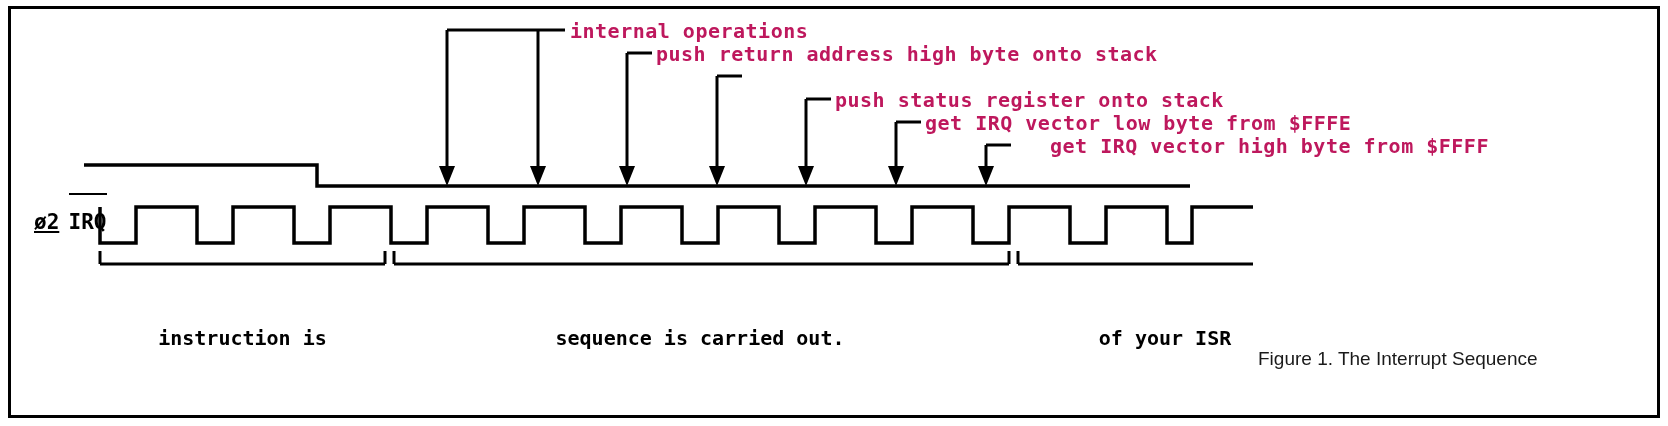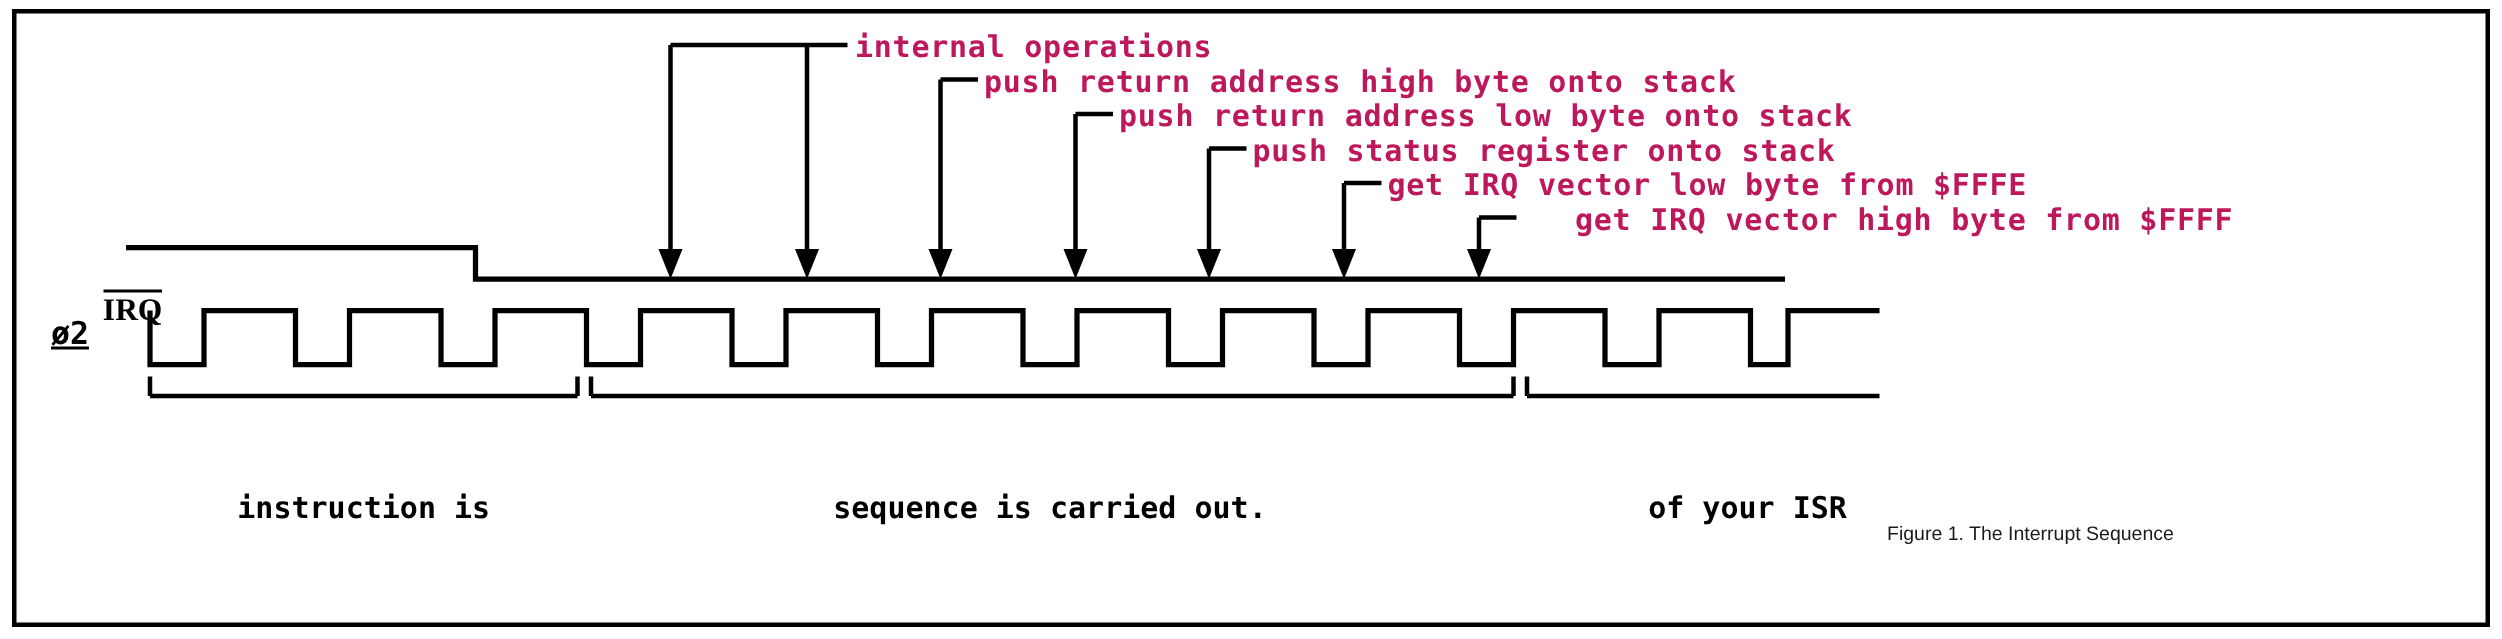--- a/index.html
+++ b/index.html
@@ -45,40 +45,39 @@
     position:absolute;
     font-size:21px;
     font-family:"DejaVu Sans Mono","Liberation Mono",monospace;
     font-weight:bold;
     color:#000;
     white-space:pre;
     line-height:1;
   }
   .overbar{
     border-top:2.5px solid #000;
-    padding-top:1px;
+    padding-top:17px;
     display:inline-block;
-    font-family:Liberation Serif, serif;
   }
 
   .caption-block{
     position:absolute;
     font-family:"DejaVu Sans Mono","Liberation Mono",monospace;
     font-weight:bold;
     font-size:20px;
     color:#000;
     line-height:1.32;
     text-align:center;
     white-space:pre;
   }
 
   .fig-caption{
     position:absolute;
     font-family:"Liberation Sans","DejaVu Sans",sans-serif;
-    font-size:13px;
+    font-size:19px;
     color:#1a1a1a;
     white-space:pre;
   }
 </style>
 </head>
 <body>
 
 <div id="page">
 
   <div id="frame"></div>
@@ -164,21 +163,20 @@
   <div class="sig-label" style="left:18px;top:172px;">
     <span class="overbar"><span>IRQ</span></span>
   </div>
 
   <div class="sig-label" style="left:34px;top:212px;text-decoration:underline;">ø2</div>
 
   <div class="lbl callout-label" style="left:570px;top:21px;">internal operations</div>
 
   <div class="lbl callout-label" style="left:656px;top:44px;text-align:center;">push return address high byte onto stack</div>
 
-  <div class="lbl callout-label" style="left:746px;top:67px;">push return address low byte onto stack</div>
 
   <div class="lbl callout-label" style="left:835px;top:90px;">push status register onto stack</div>
 
   <div class="lbl callout-label" style="left:925px;top:113px;">get IRQ vector low byte from $FFFE</div>
 
   <div class="lbl callout-label" style="left:1050px;top:136px;">get IRQ vector high byte from $FFFF</div>
 
   <div class="caption-block" style="left:80px;top:272px;width:325px;">
     <div>instruction is</div>
     

